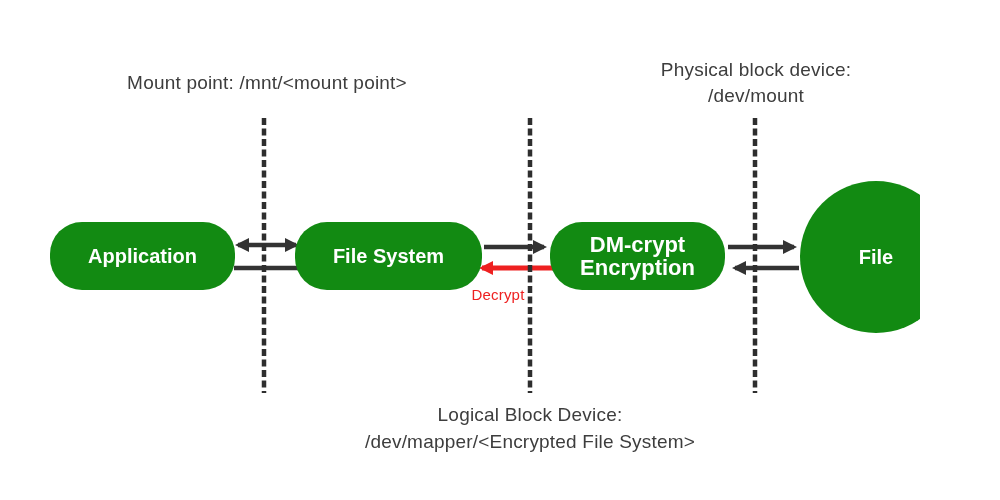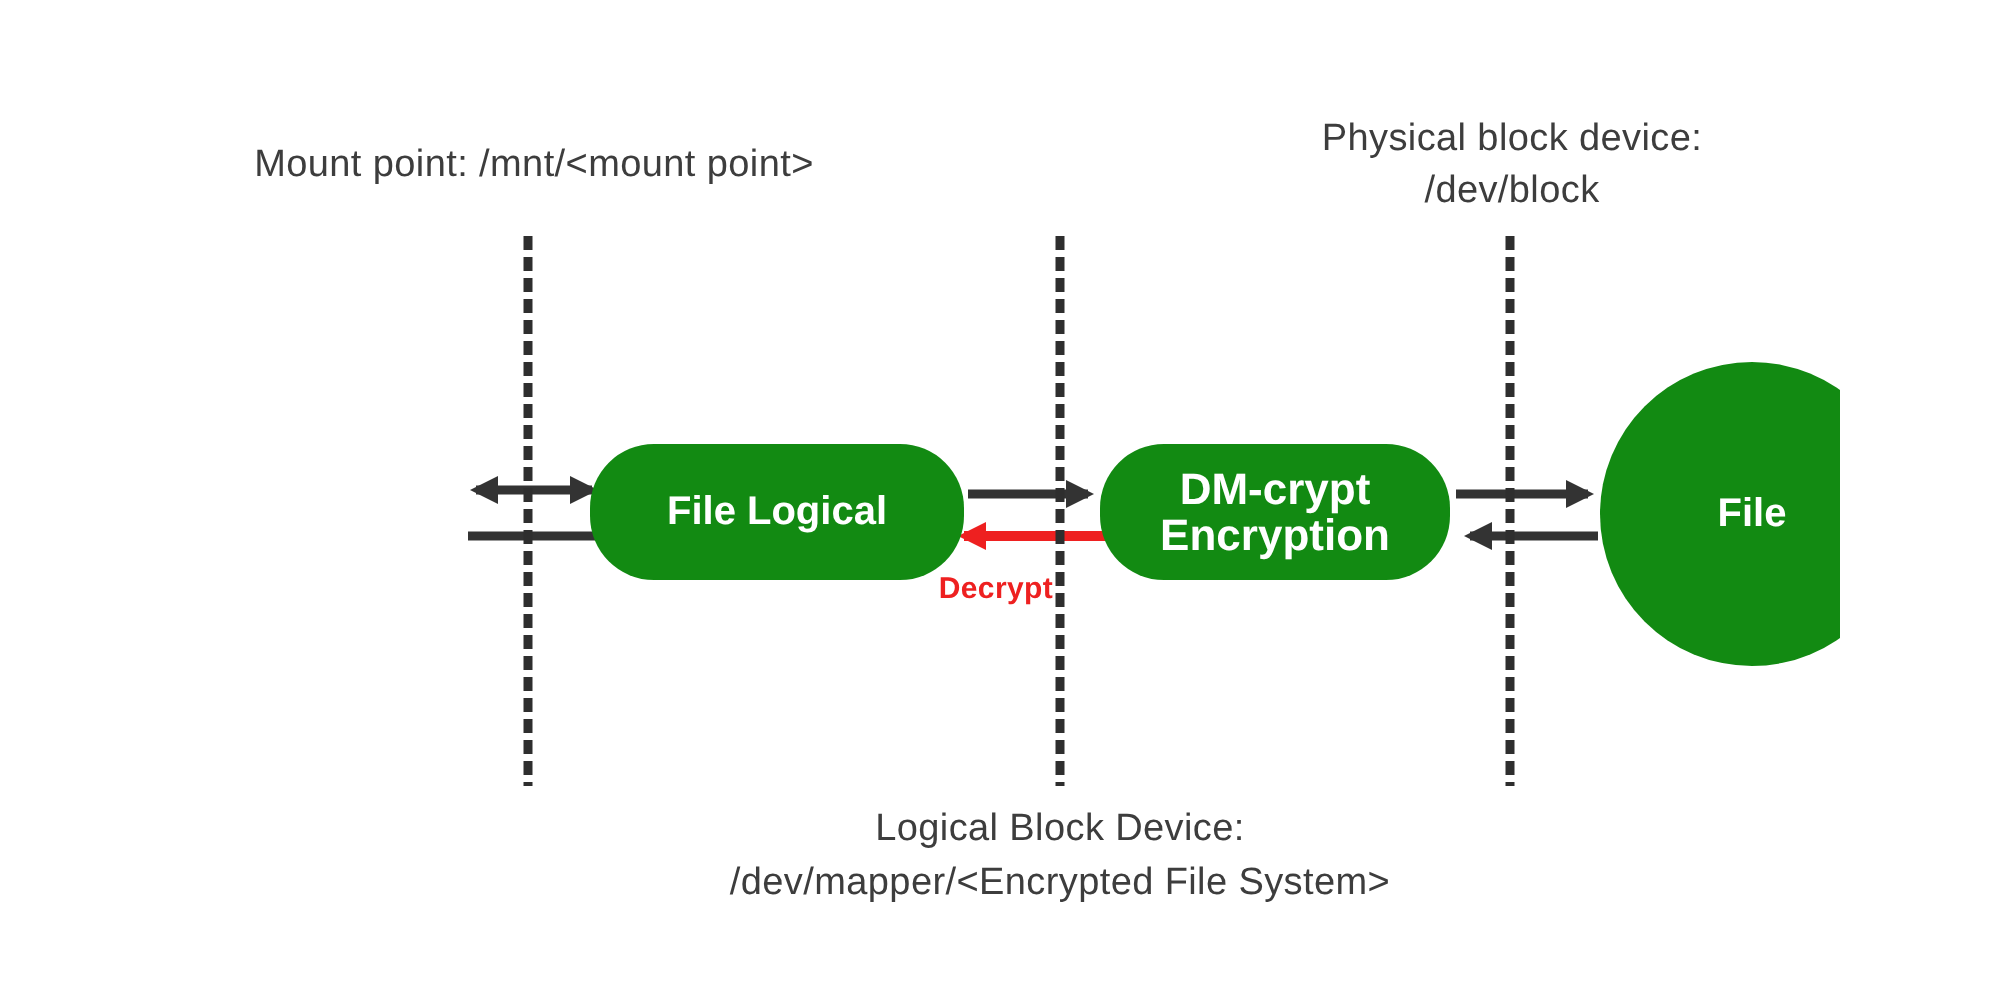--- a/index.html
+++ b/index.html
@@ -5,21 +5,21 @@
   html,body{margin:0;padding:0;background:#ffffff;}
   .canvas{
     position:relative;width:920px;height:500px;background:#ffffff;
     font-family:"Liberation Sans",sans-serif;overflow:hidden;
   }
   .overlay{position:absolute;left:0;top:0;width:1000px;height:500px;}
   .lbl{position:absolute;color:#3d3d3d;font-size:19px;text-align:center;letter-spacing:.2px;}
   .lbl-mount{left:17px;top:72px;width:500px;}
   .lbl-physical{left:606px;top:57px;width:300px;line-height:26px;}
   .lbl-logical{left:280px;top:401px;width:500px;line-height:27px;}
-  .lbl-decrypt{left:448px;top:286px;width:100px;color:#ee2020;font-weight:bold;font-size:15px;}
+  .lbl-decrypt{left:448px;top:286px;width:100px;color:#ee2020;font-weight:normal;font-size:15px;}
   .node{
     position:absolute;background:#128a12;color:#ffffff;font-weight:bold;
     display:flex;align-items:center;justify-content:center;text-align:center;
   }
   .node-rect{top:222px;height:68px;border-radius:32px;font-size:20px;}
   .node-application{left:50px;width:185px;}
   .node-file-system{left:295px;width:187px;}
   .node-dm-crypt{left:550px;width:175px;font-size:22px;line-height:23px;}
   .node-dm-crypt .wrap{width:120px;}
   .node-disk{left:800px;top:181px;width:152px;height:152px;border-radius:50%;font-size:20px;}
@@ -50,33 +50,36 @@
 
     <line x1="264" y1="118" x2="264" y2="393" stroke="#2e2e2e" stroke-width="4.5" stroke-dasharray="7 3.5"></line>
     <line x1="530" y1="118" x2="530" y2="393" stroke="#2e2e2e" stroke-width="4.5" stroke-dasharray="7 3.5"></line>
     <line x1="755" y1="118" x2="755" y2="393" stroke="#2e2e2e" stroke-width="4.5" stroke-dasharray="7 3.5"></line>
   </svg>
 
   <div class="lbl lbl-mount">Mount point: /mnt/&lt;mount point&gt;</div>
 
   <div class="lbl lbl-physical">
     <div>Physical block device:</div>
-    <div>/dev/block</div>
+    <div>/dev/mount</div>
   </div>
 
   <div class="lbl lbl-logical">
     <div>Logical Block Device:</div>
     <div>/dev/mapper/&lt;Encrypted File System&gt;</div>
   </div>
 
   <div class="lbl lbl-decrypt">Decrypt</div>
 
+  <div class="node node-rect node-application">
+    <span>Application</span>
+  </div>
 
   <div class="node node-rect node-file-system">
-    <span>File Logical</span>
+    <span>File System</span>
   </div>
 
   <div class="node node-rect node-dm-crypt">
     <span class="wrap">DM-crypt Encryption</span>
   </div>
 
   <div class="node node-disk">
     <span>File</span>
   </div>
 

